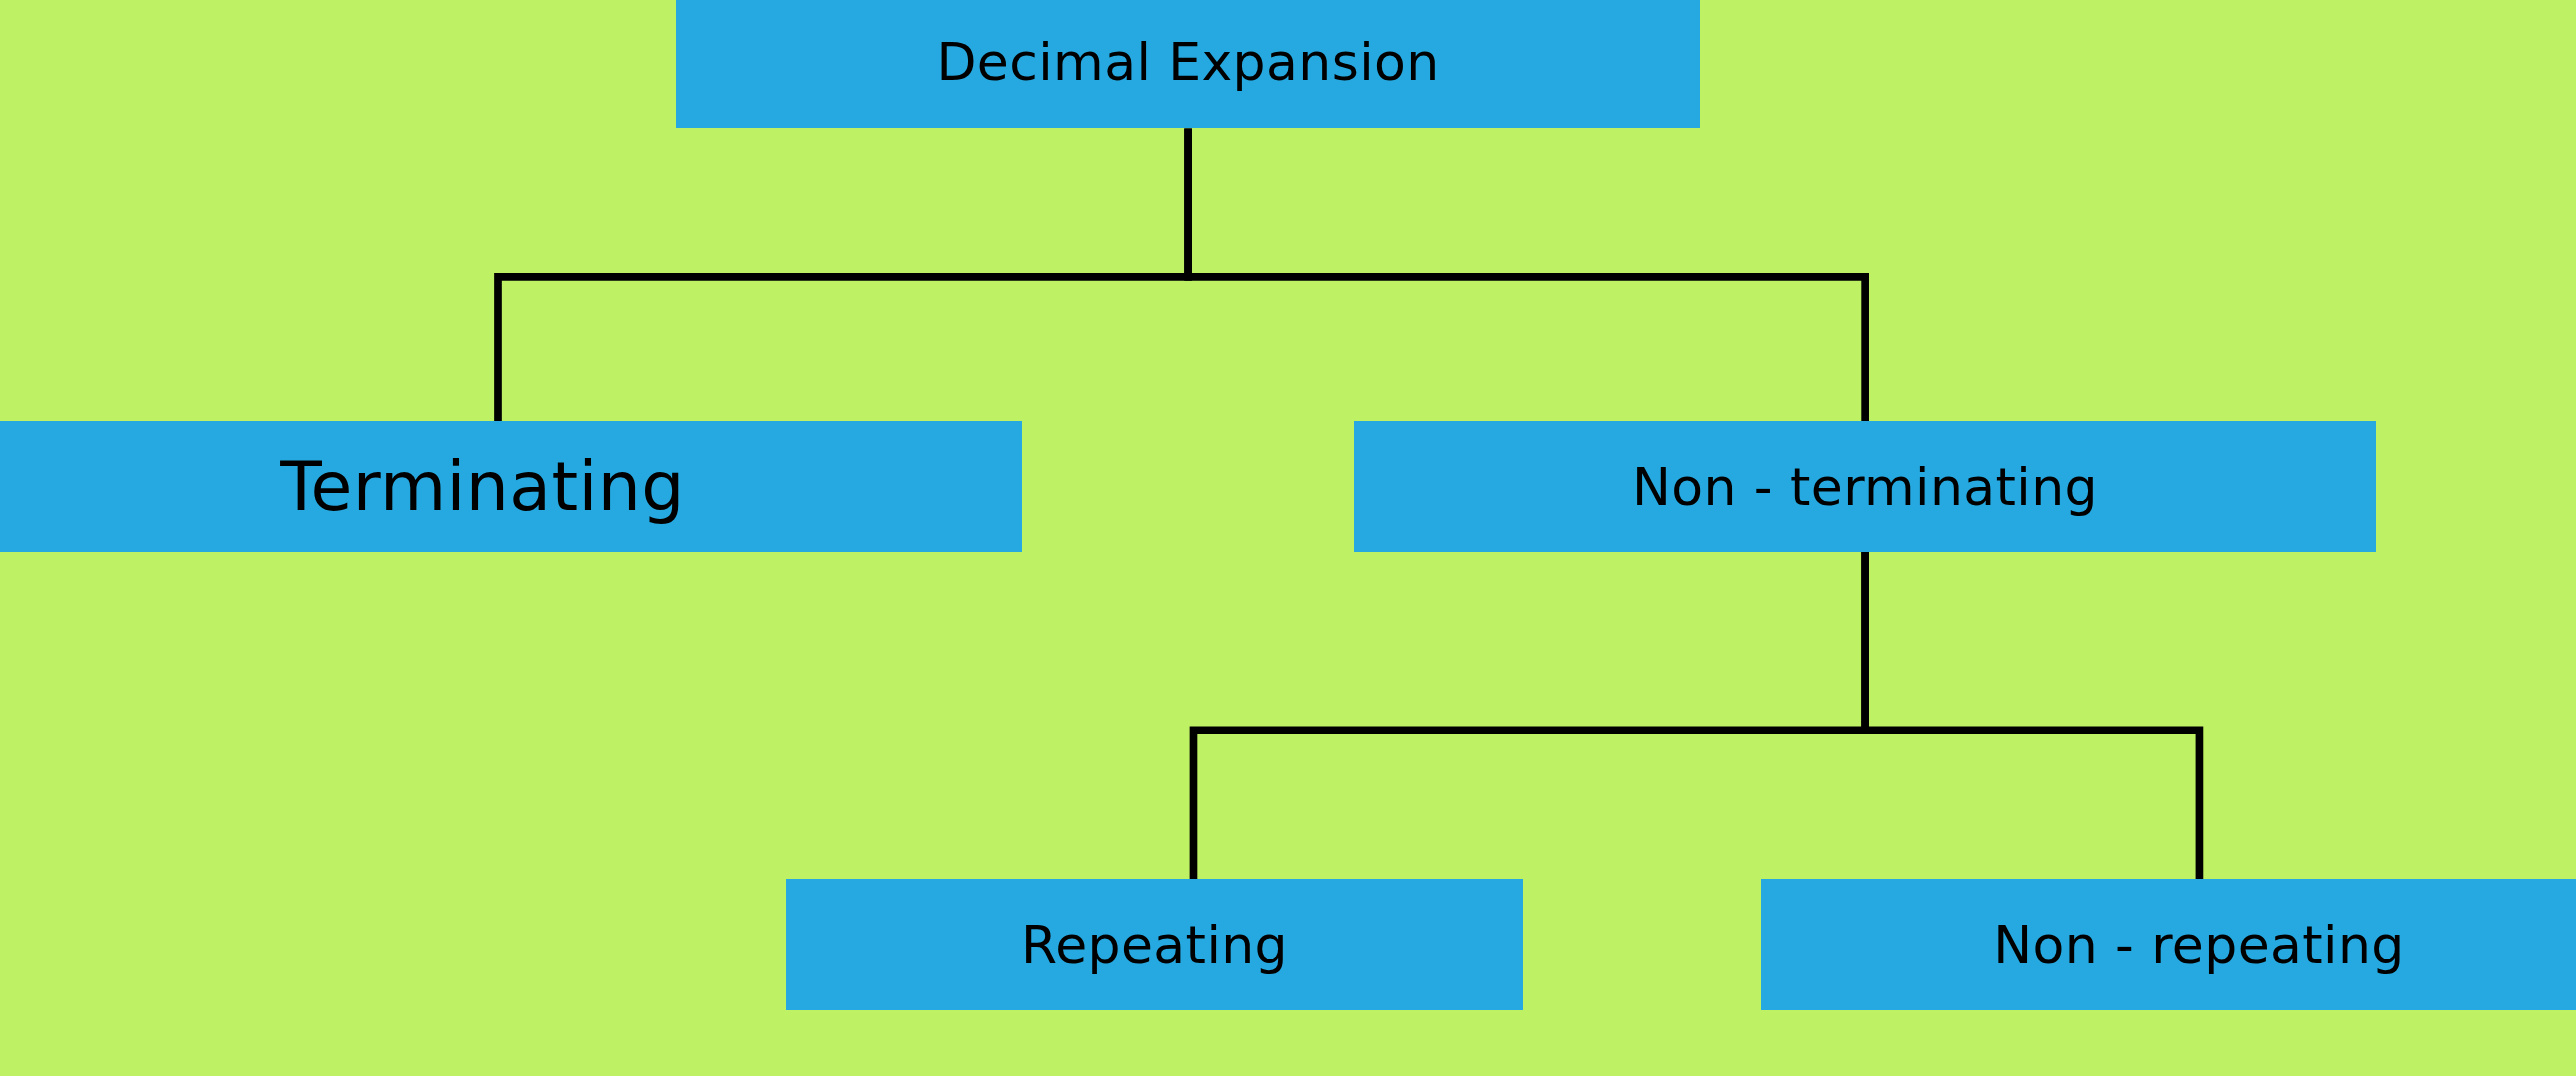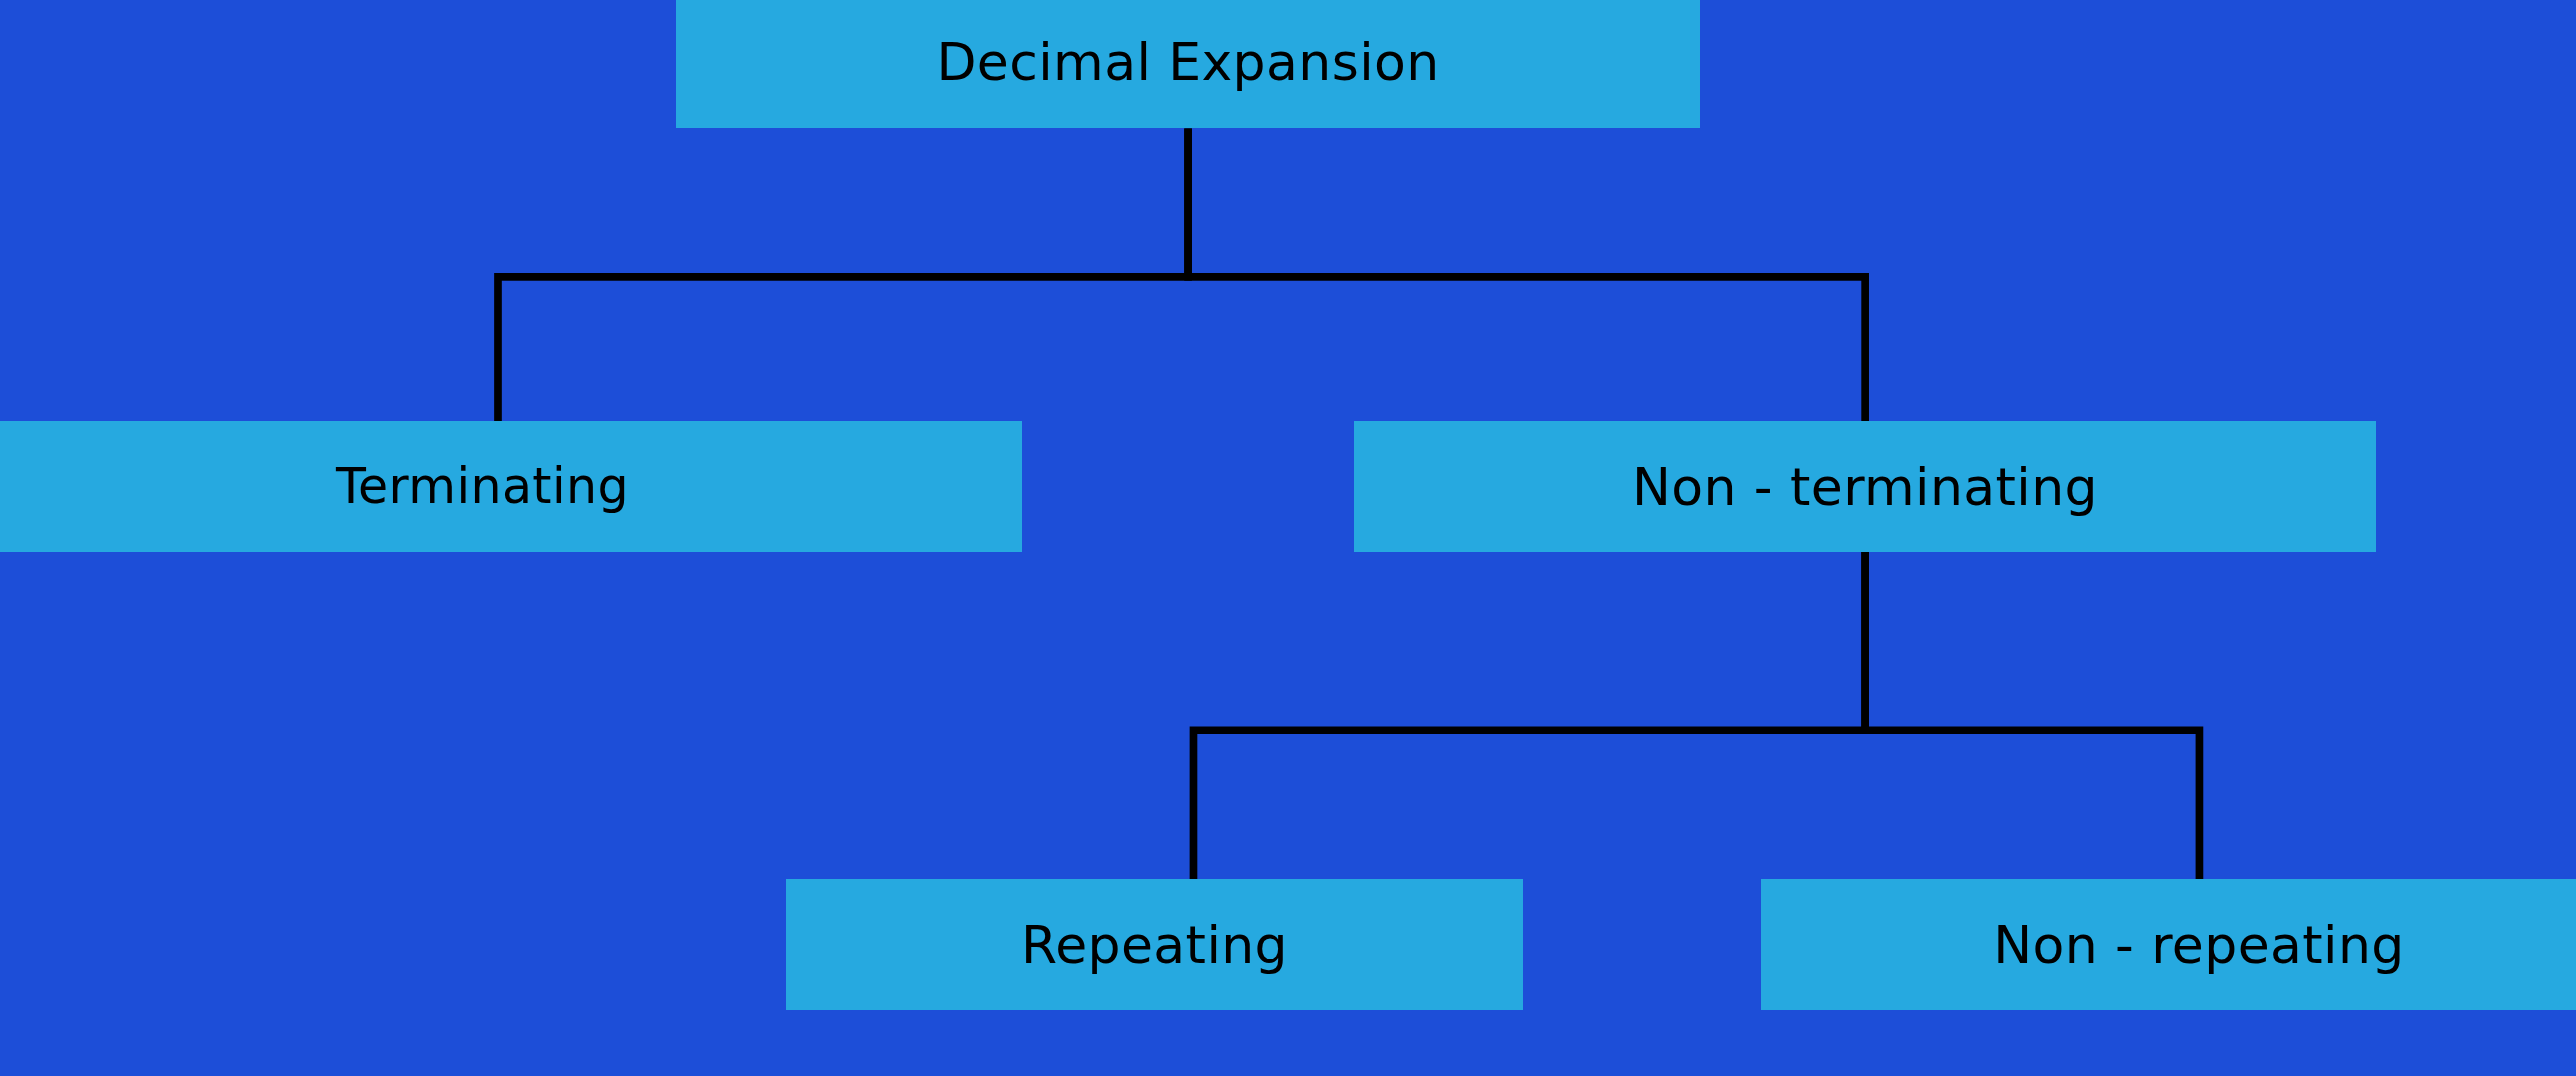--- a/index.html
+++ b/index.html
@@ -8,21 +8,21 @@
     padding: 0;
     background: #000000;
   }
   body {
     font-family: "DejaVu Sans", sans-serif;
   }
   #diagram-canvas {
     position: relative;
     width: 2576px;
     height: 1077px;
-    background: #1d4ed8;
+    background: #bef264;
     overflow: hidden;
   }
   #connector-layer {
     position: absolute;
     left: 0;
     top: 0;
     width: 2576px;
     height: 1077px;
     pointer-events: none;
   }
@@ -51,21 +51,21 @@
     height: 133px;
   }
   #node-root .node-label { font-size: 52px; }
 
   #node-terminating {
     left: -57px;
     top: 421px;
     width: 1079px;
     height: 131px;
   }
-  #node-terminating .node-label { font-size: 49px; text-align: right; }
+  #node-terminating .node-label { font-size: 68px; text-align: right; }
 
   #node-non-terminating {
     left: 1354px;
     top: 421px;
     width: 1022px;
     height: 131px;
   }
   #node-non-terminating .node-label { font-size: 52px; }
 
   #node-repeating {

